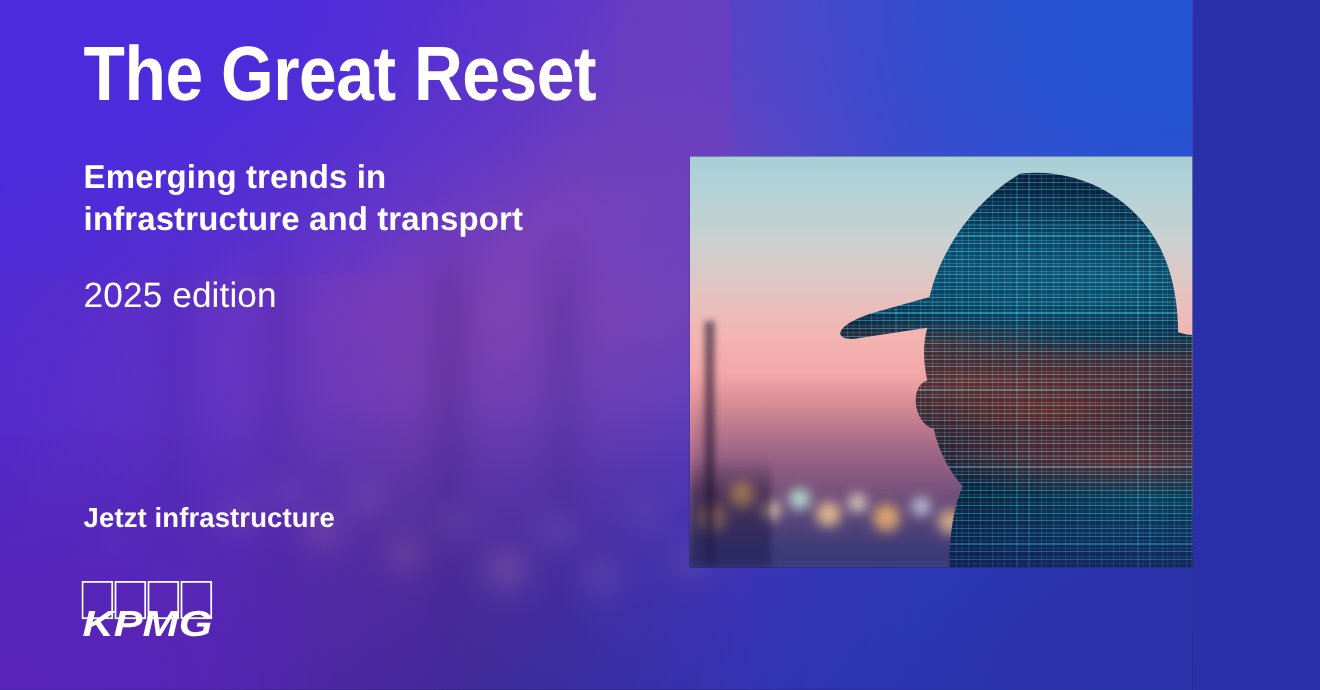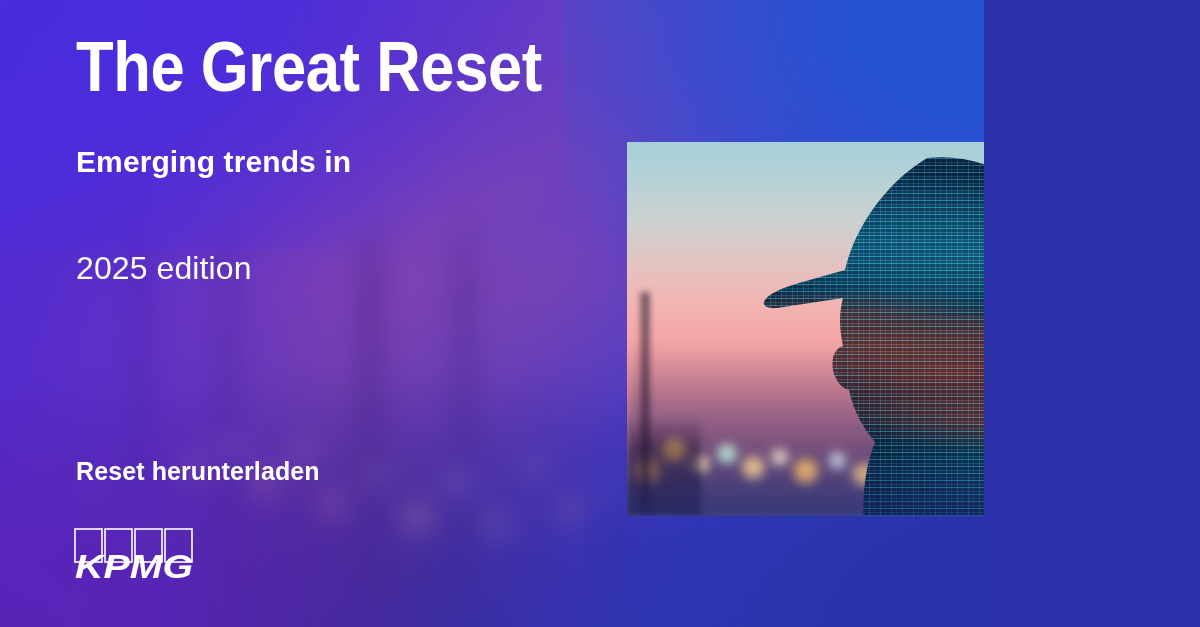--- a/index.html
+++ b/index.html
@@ -2,21 +2,21 @@
 <html><head>
 <meta charset="utf-8">
 <title>The Great Reset — KPMG</title>
 <style>
   * { margin:0; padding:0; box-sizing:border-box; }
   html,body { width:1200px; height:627px; overflow:hidden; background:#2a31a8; }
   body { font-family:"Liberation Sans", sans-serif; }
 
   .banner{
     position:relative;
-    width:984px; height:627px;
+    width:1084px; height:627px;
     overflow:hidden;
     isolation:isolate;
   }
 
   
   .bg-photo{
     position:absolute; inset:-40px;
     z-index:0;
     filter:blur(14px) saturate(1.15);
     background:
@@ -324,25 +324,26 @@
 
     <div class="inset-overlay"></div>
   </div>
 
   <div class="content">
 
     <div class="headline">The Great Reset</div>
 
     <div class="subhead">
       <span>Emerging trends in</span>
+      <span>infrastructure and transport</span>
     </div>
 
     <div class="edition">2025 edition</div>
 
-    <div class="cta">Reset herunterladen</div>
+    <div class="cta">Jetzt infrastructure</div>
 
     <div class="logo">
       <svg viewBox="0 0 122 56" xmlns="http://www.w3.org/2000/svg" aria-hidden="true">
         <g fill="none" stroke="#ffffff" stroke-width="1.6">
           <rect x="1" y="1" width="27" height="33"></rect>
           <rect x="31" y="1" width="27" height="33"></rect>
           <rect x="61" y="1" width="27" height="33"></rect>
           <rect x="91" y="1" width="27" height="33"></rect>
         </g>
         <g fill="#ffffff" font-family="&quot;Liberation Sans&quot;, sans-serif" font-size="33" font-weight="700" font-style="italic">

